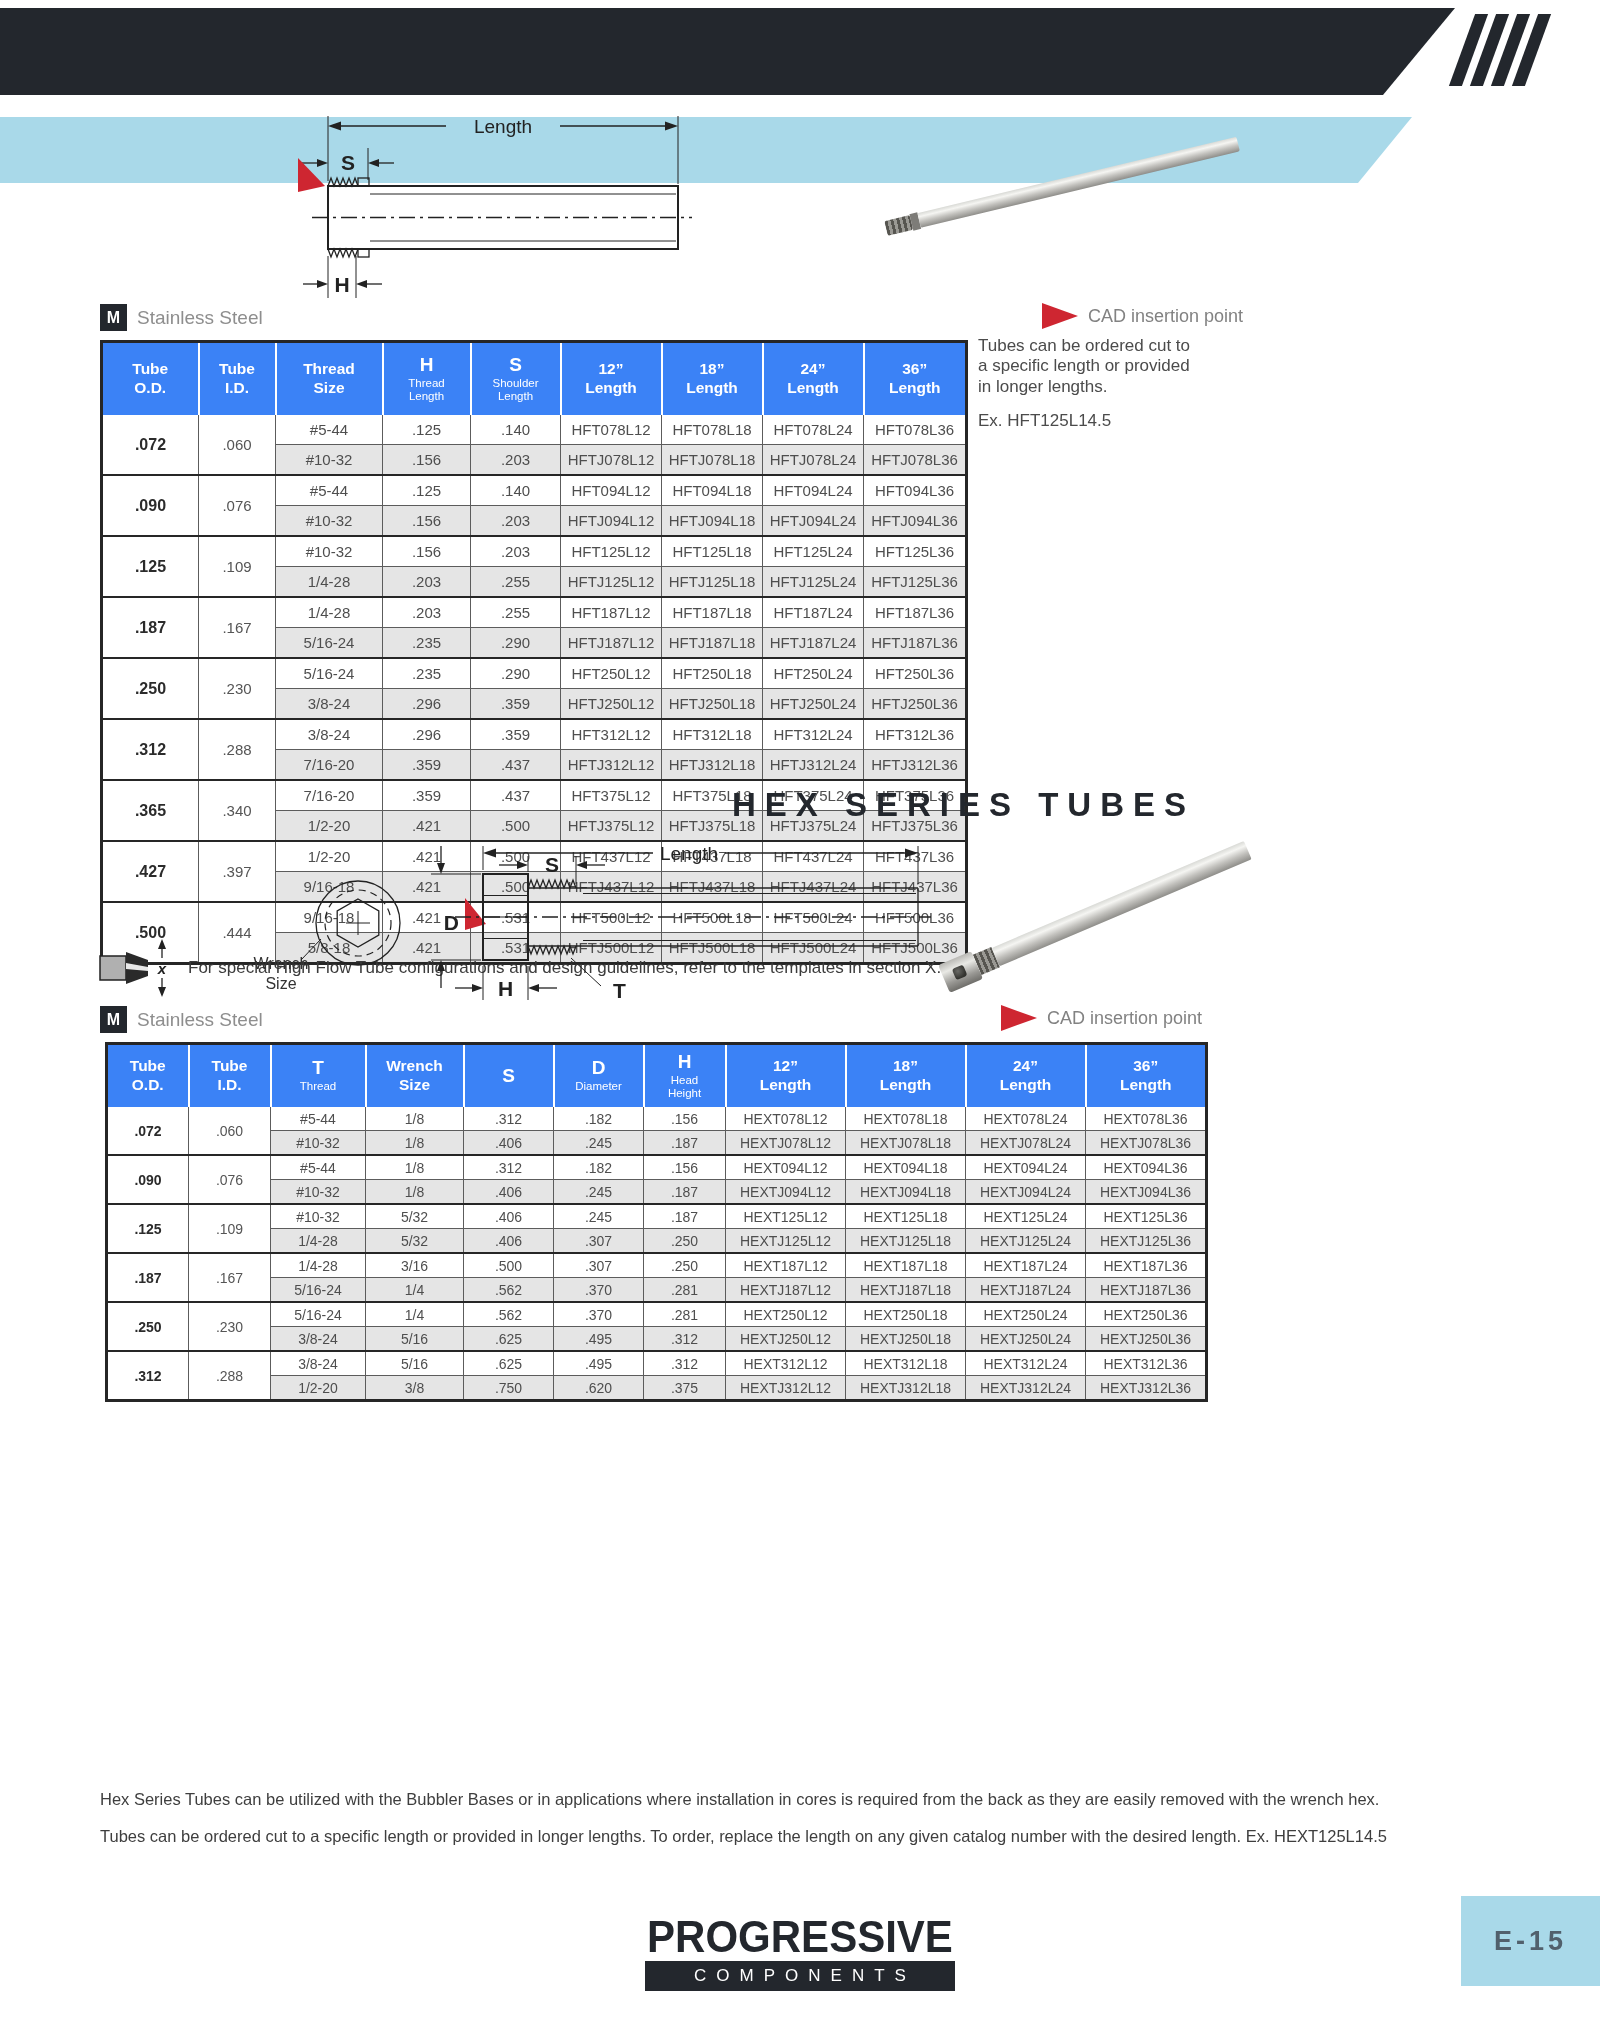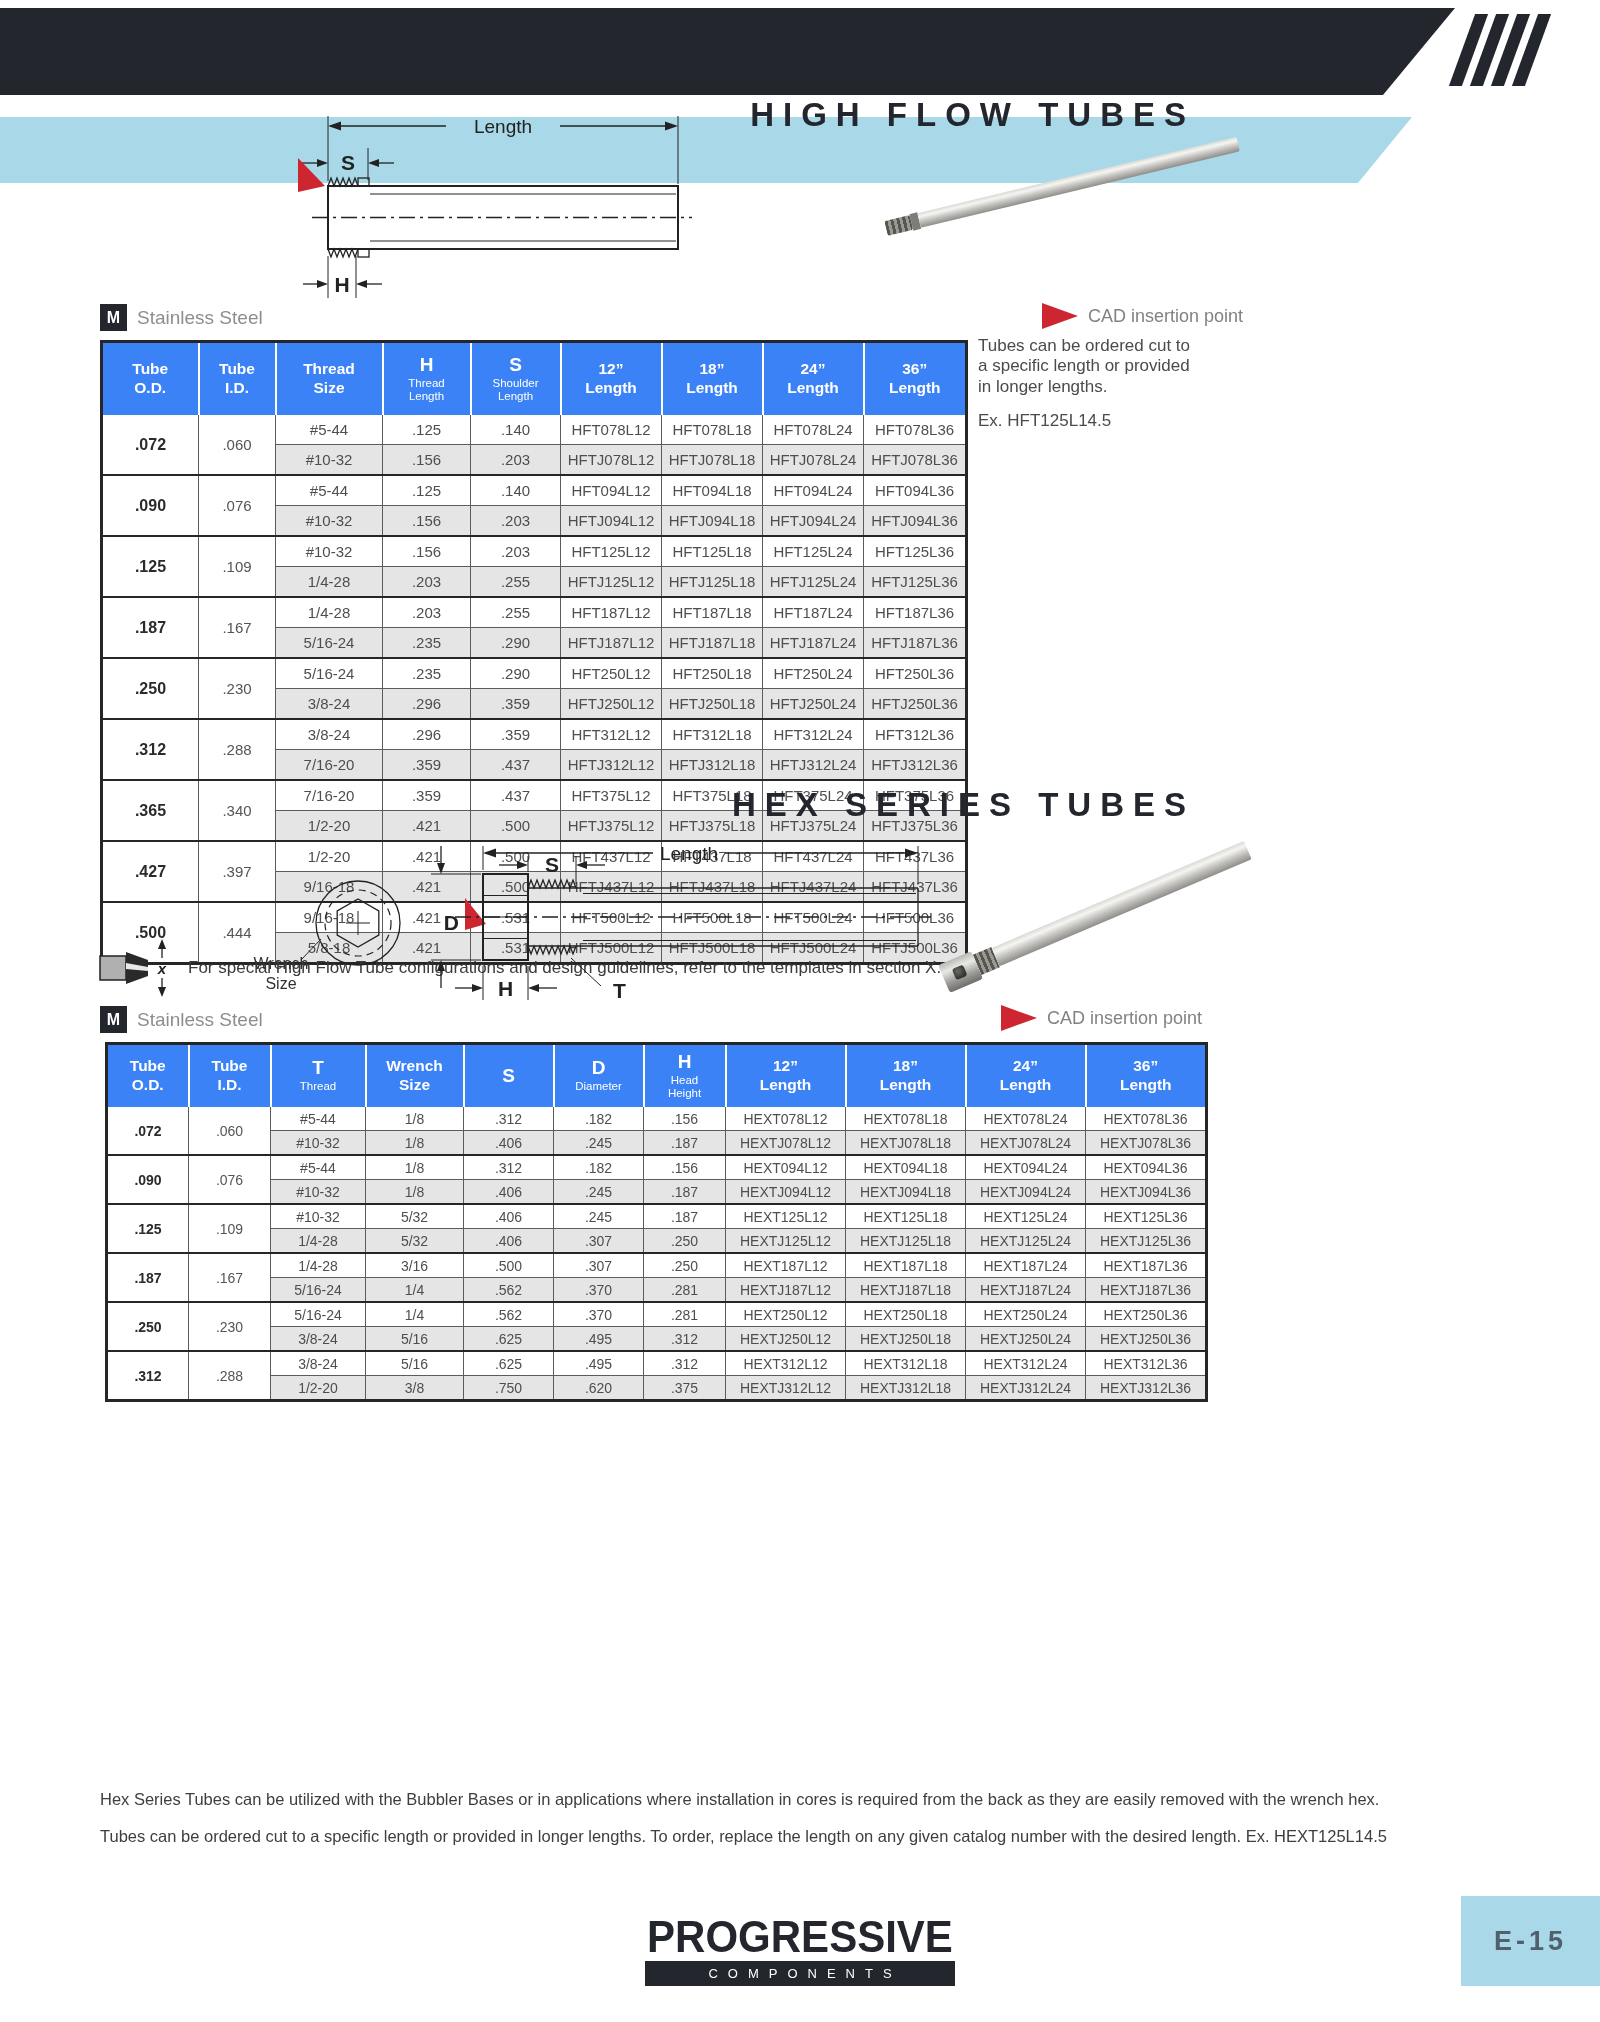--- a/index.html
+++ b/index.html
@@ -100,41 +100,40 @@
   .note-row{position:absolute;left:96px;top:938px;width:1400px;display:flex;align-items:center;gap:12px;}
   .note-text{font-size:17px;color:#3b3b3b;}
   .bottom-paras{position:absolute;left:100px;top:1788px;width:1485px;font-size:16.5px;
         line-height:1.35;color:#3e3e3e;}
   .bottom-paras p{margin:0 0 15px 0;}
 
   
   .logo{position:absolute;left:50%;transform:translateX(-50%);top:1916px;width:310px;text-align:center;}
   .logo-top{font-size:42px;font-weight:900;letter-spacing:0px;color:#23272d;line-height:1;
         transform:scaleY(1.05);}
-  .logo-bar{margin-top:3px;background:#23272d;color:#fff;font-size:13px;letter-spacing:10px;
+  .logo-bar{margin-top:3px;background:#23272d;color:#fff;font-size:17px;letter-spacing:10px;
         padding:5px 0 5px 10px;}
   .pagenum{position:absolute;right:0;top:1896px;width:139px;height:90px;background:#a9d9e9;
         color:#51606c;font-size:27px;font-weight:600;letter-spacing:4px;
         display:flex;align-items:center;justify-content:center;}
 </style>
 </head>
 <body>
 
 <div class="page">
 
   <div class="topbar-dark"></div>
   <div class="topbar-blue"></div>
   <div class="hashmarks">
     <span></span>
     <span></span>
     <span></span>
     <span></span>
   </div>
 
-  <div class="title title1">HIGH FLOW TUBES</div>
 
   <svg class="diag1" width="420" height="210" viewBox="0 0 420 210">
     <line class="thin" x1="50" y1="10" x2="50" y2="75"></line>
     <line class="thin" x1="400" y1="10" x2="400" y2="78"></line>
     <line class="ln" x1="56" y1="20" x2="168" y2="20"></line>
     <line class="ln" x1="282" y1="20" x2="394" y2="20"></line>
     <polygon class="ah" points="50,20 63,15.5 63,24.5"></polygon>
     <polygon class="ah" points="400,20 387,15.5 387,24.5"></polygon>
     <text class="dim-label" x="225" y="27" text-anchor="middle">Length</text>
     <line class="thin" x1="90" y1="42" x2="90" y2="74"></line>

